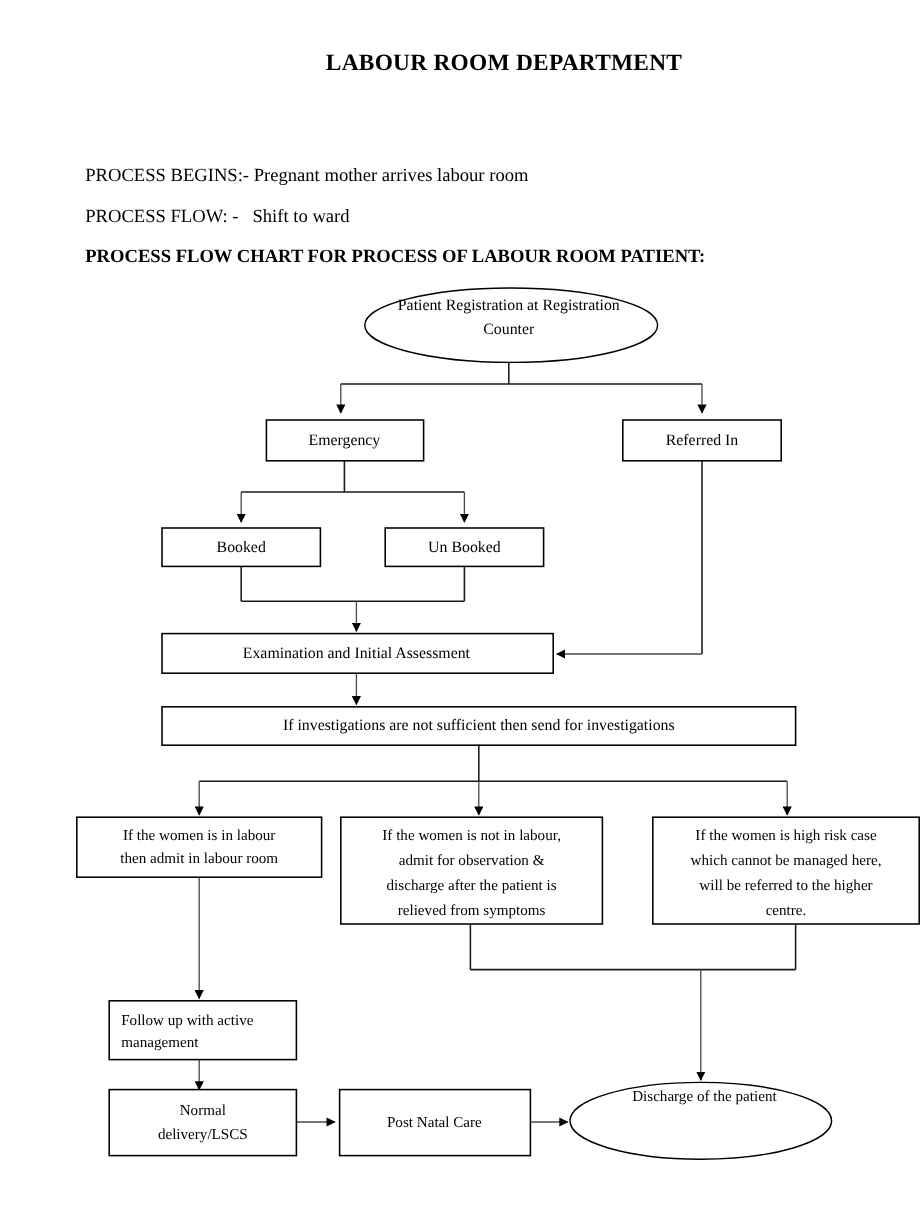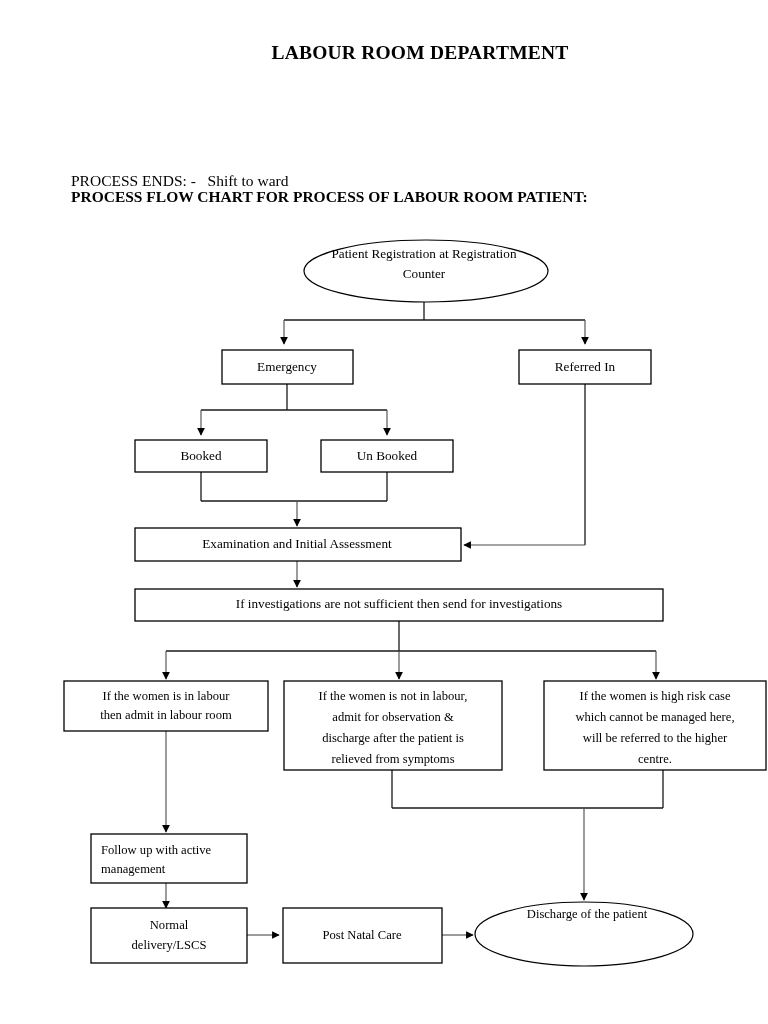--- a/index.html
+++ b/index.html
@@ -34,21 +34,21 @@
   #title-line-2 { top: 82px; }
 
   .para {
     position: absolute;
     left: 35px;
     font-size: 15.5px;
     white-space: pre;
   }
   #process-begins { top: 138px; }
   #process-ends   { top: 172px; }
-  #flow-heading   { top: 188px; font-weight: bold; font-size: 15.5px; }
+  #flow-heading   { top: 205px; font-weight: bold; font-size: 15.5px; }
 
   #flowchart-svg {
     position: absolute;
     left: 0;
     top: 0;
     width: 768px;
     height: 1024px;
   }
   .node-box {
     fill: #ffffff;
@@ -84,21 +84,22 @@
     font-size: 12.6px;
   }
 </style>
 </head>
 <body>
 
 <div class="page">
 
   <div class="doc-title" id="title-line-1">LABOUR ROOM DEPARTMENT</div>
 
-  <div class="para" id="process-ends">PROCESS ENDS: -   Shift to ward</div>
+  <div class="para" id="process-begins">PROCESS BEGINS:- Pregnant mother arrives labour room</div>
+  <div class="para" id="process-ends">PROCESS FLOW: -   Shift to ward</div>
   <div class="para" id="flow-heading">PROCESS FLOW CHART FOR PROCESS OF LABOUR ROOM PATIENT:</div>
 
   <svg id="flowchart-svg" viewBox="0 0 768 1024">
 
     <defs>
       <marker id="arrow" viewBox="0 0 10 10" refX="9" refY="5" markerWidth="7" markerHeight="7" orient="auto-start-reverse">
         <path d="M 0 0 L 10 5 L 0 10 z" class="arrow-head"></path>
       </marker>
     </defs>
 

